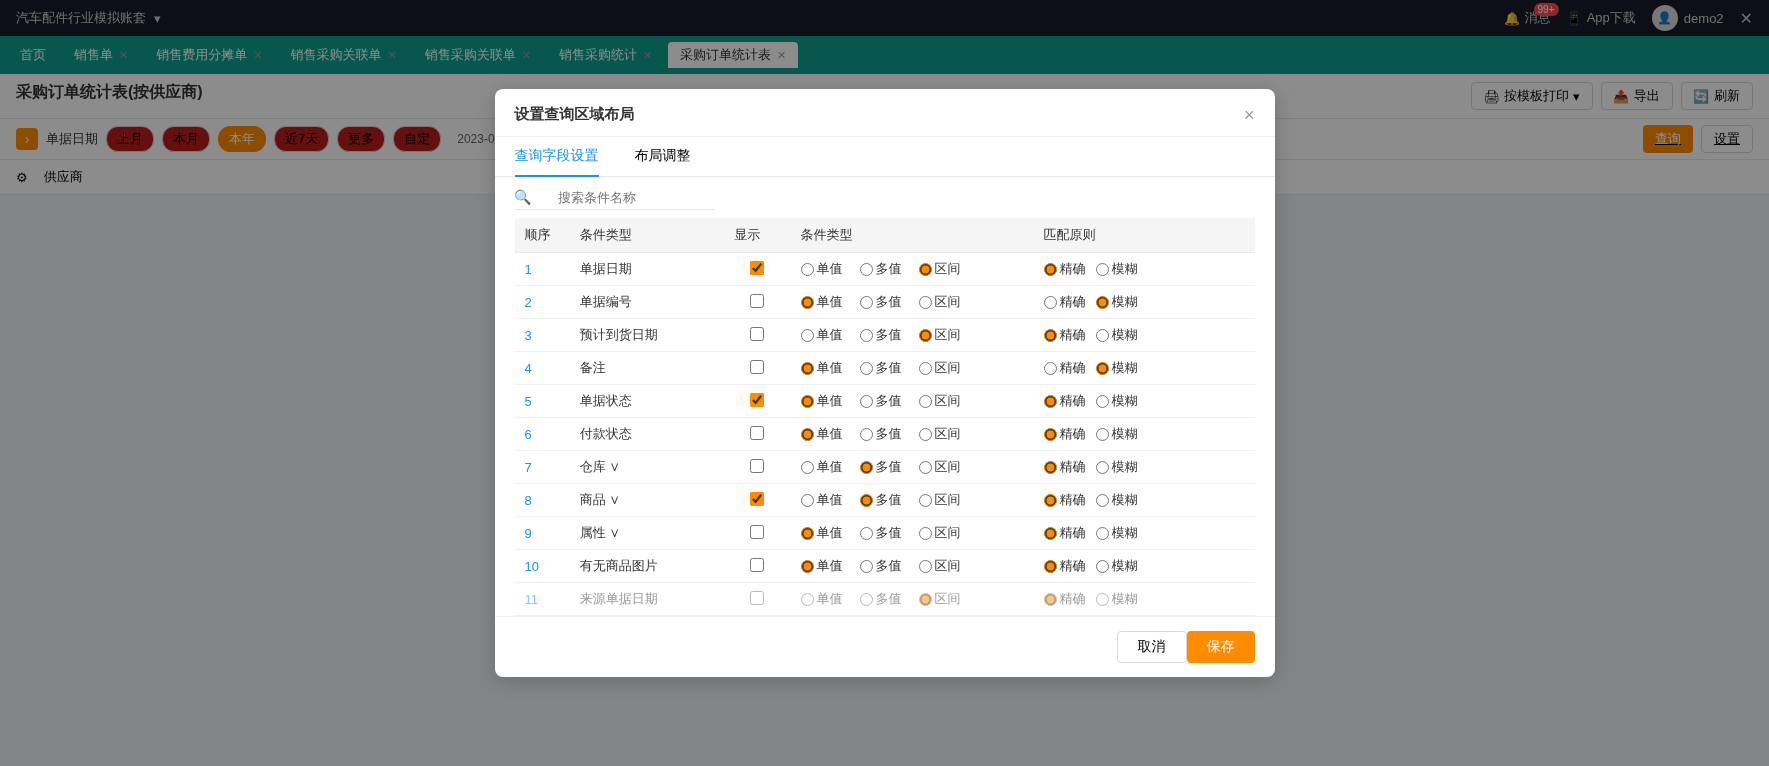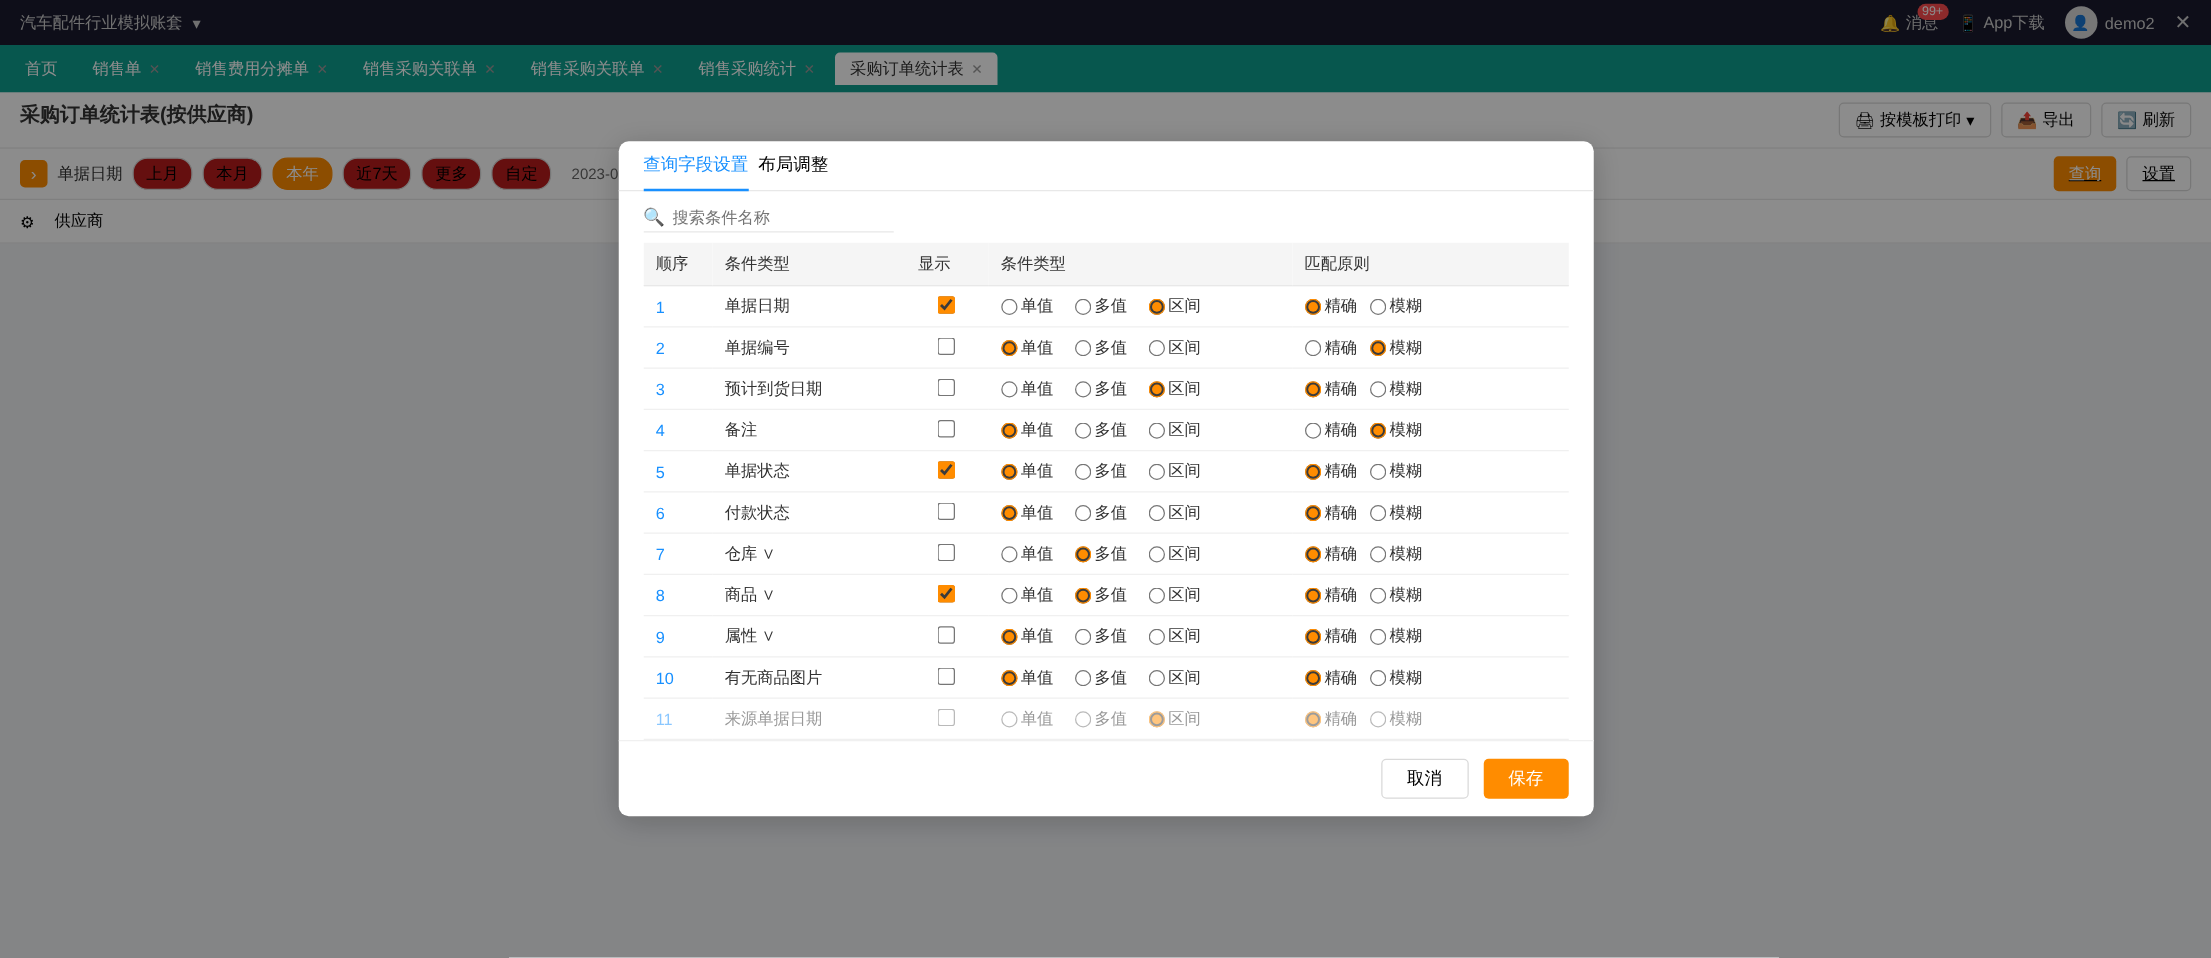--- a/index.html
+++ b/index.html
@@ -112,21 +112,21 @@
       border-bottom: 1px solid #f0f0f0;
     }
     .dialog-title { font-size: 15px; font-weight: bold; color: #333; }
     .dialog-close { border: none; background: none; cursor: pointer; font-size: 18px; color: #999; line-height: 1; }
 
     
     .dialog-tabs {
       display: flex;
       padding: 0 20px;
       border-bottom: 1px solid #e8e8e8;
-      gap: 8px;
+      gap: 36px;
       align-items: flex-end;
     }
     .dialog-tab {
       padding: 10px 0;
       font-size: 14px;
       cursor: pointer;
       color: #000000;
       border-bottom: 2px solid transparent;
       margin-bottom: -1px;
     }
@@ -140,20 +140,21 @@
       display: flex;
       align-items: center;
       border-bottom: 1px solid #e8e8e8;
       width: 200px;
       gap: 6px;
       padding-bottom: 4px;
     }
     .search-input {
       border: none; outline: none; font-size: 13px; color: #ef4444;
       width: 160px;
+      margin-left: 20px;
     }
 
     
     .dialog-table {
       flex: 1;
       overflow-y: auto;
       padding: 0 20px;
     }
     .dialog-table table {
       width: 100%;
@@ -182,21 +183,20 @@
     .match-group { display: flex; align-items: center; gap: 10px; }
 
     
     input[type=checkbox] { accent-color: #ff8c00; width: 14px; height: 14px; cursor: pointer; }
 
     
     .dialog-footer {
       padding: 14px 20px;
       display: flex;
       justify-content: flex-end;
-      gap: 12px;
       border-top: 1px solid #f0f0f0;
     }
     .btn-cancel {
       padding: 6px 20px;
       border: 1px solid #d9d9d9;
       background: #fff;
       border-radius: 4px;
       cursor: pointer;
       font-size: 14px;
     }
@@ -318,20 +318,24 @@
 
 <div class="table-header">
   <span style="cursor:pointer;">⚙</span>
   <span style="flex:1;">供应商</span>
   <span style="flex:1;">供应商</span>
 </div>
 
 <div class="overlay">
   <div class="dialog">
 
+    <div class="dialog-header">
+      <span class="dialog-title">设置查询区域布局</span>
+      <button class="dialog-close">×</button>
+    </div>
 
     <div class="dialog-tabs">
       <div class="dialog-tab active">
         <span>查询字段设置</span>
       </div>
       <div class="dialog-tab">
         <span>布局调整</span>
       </div>
     </div>
 

